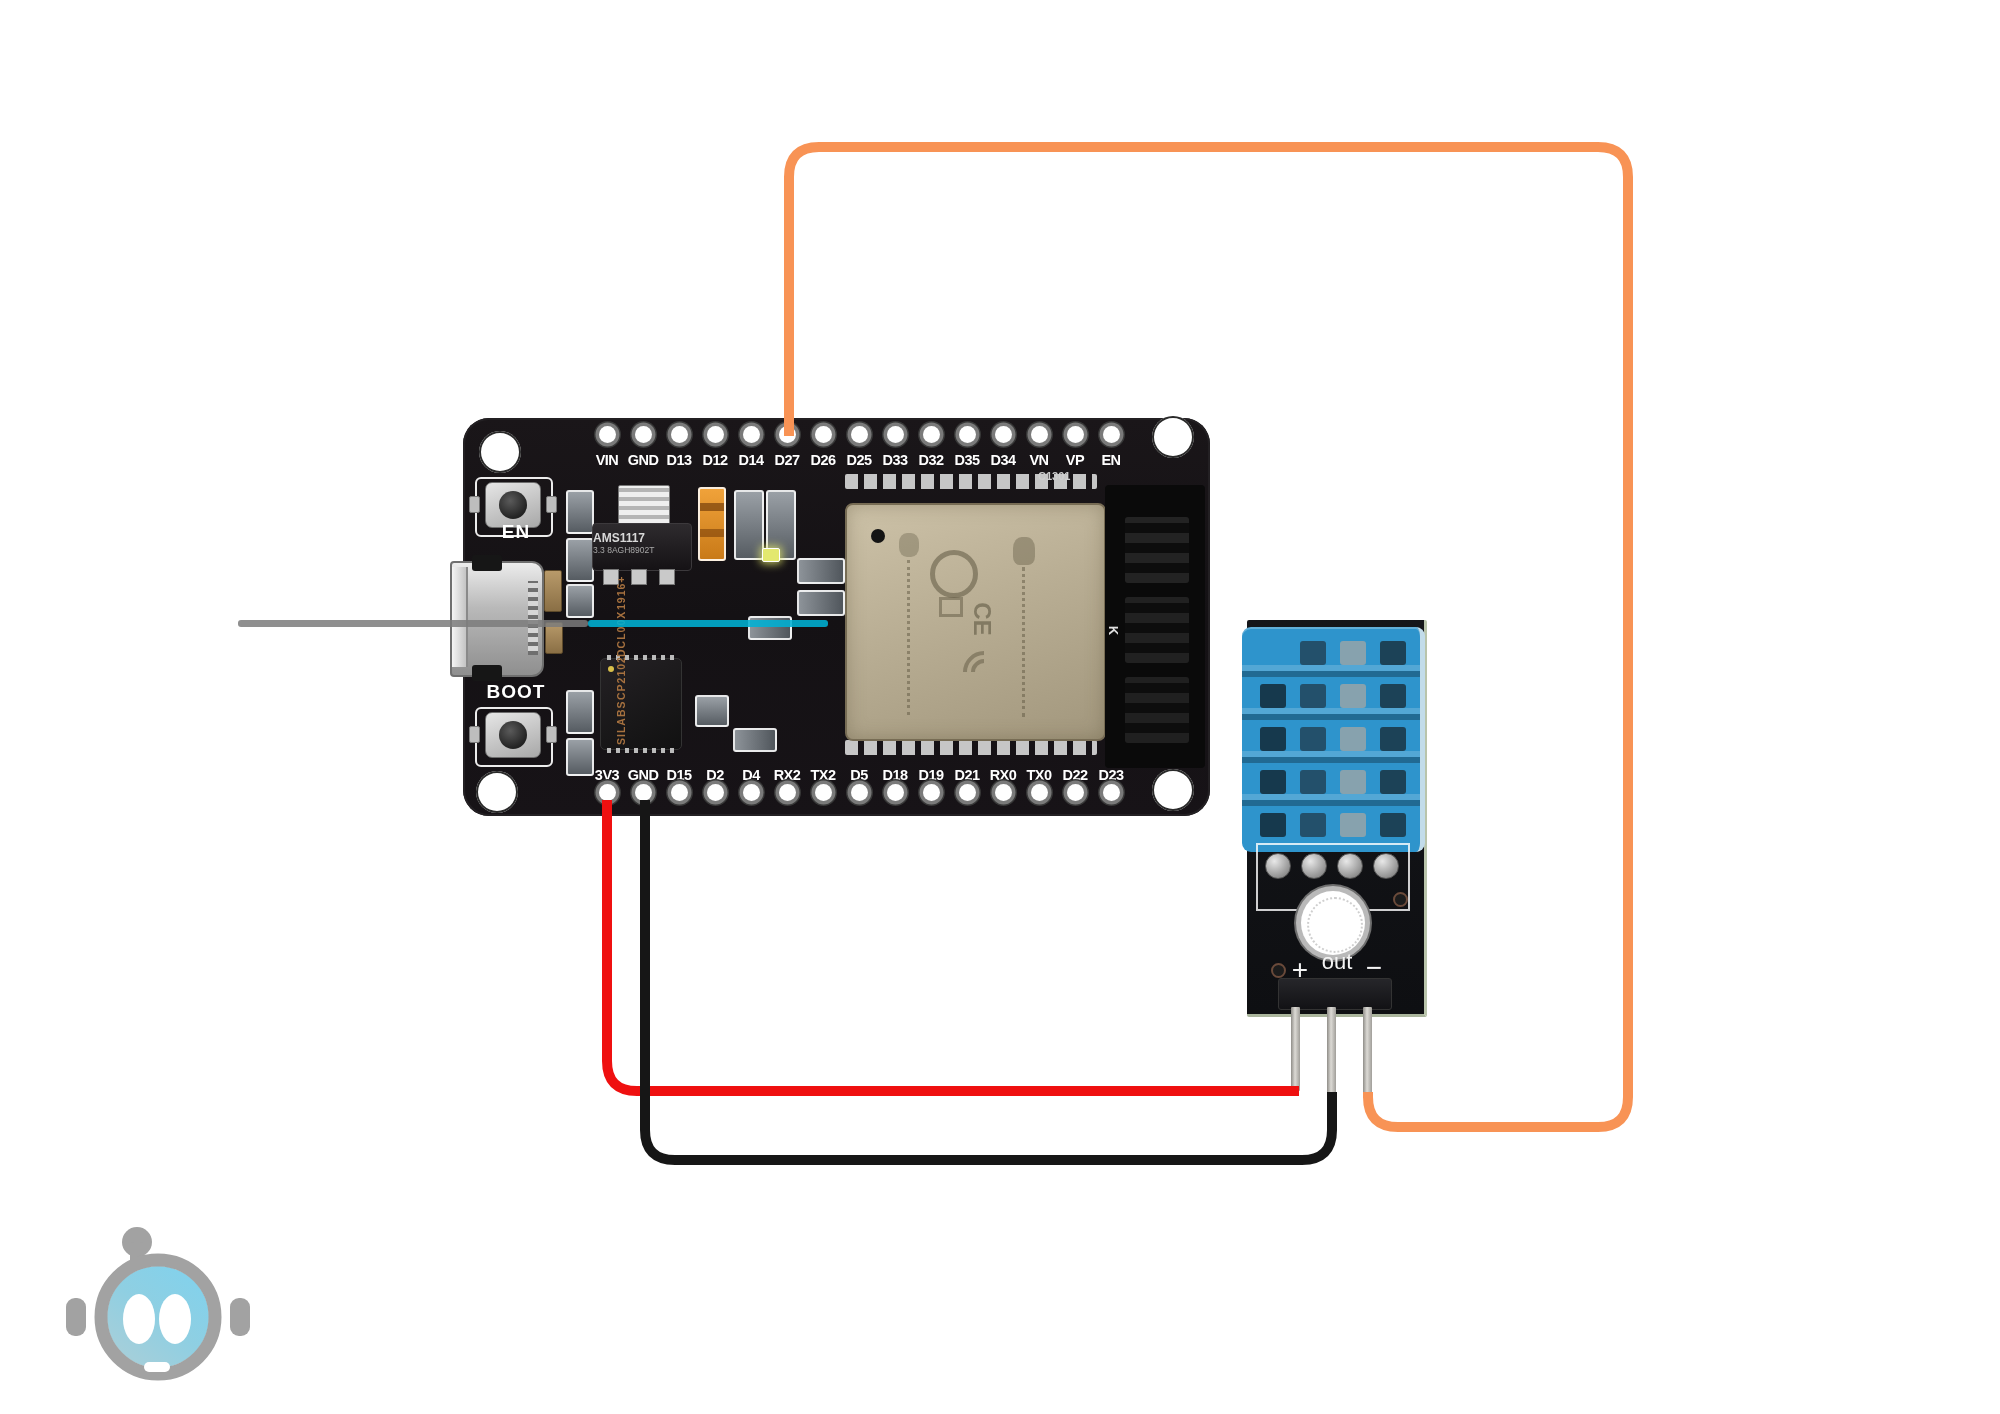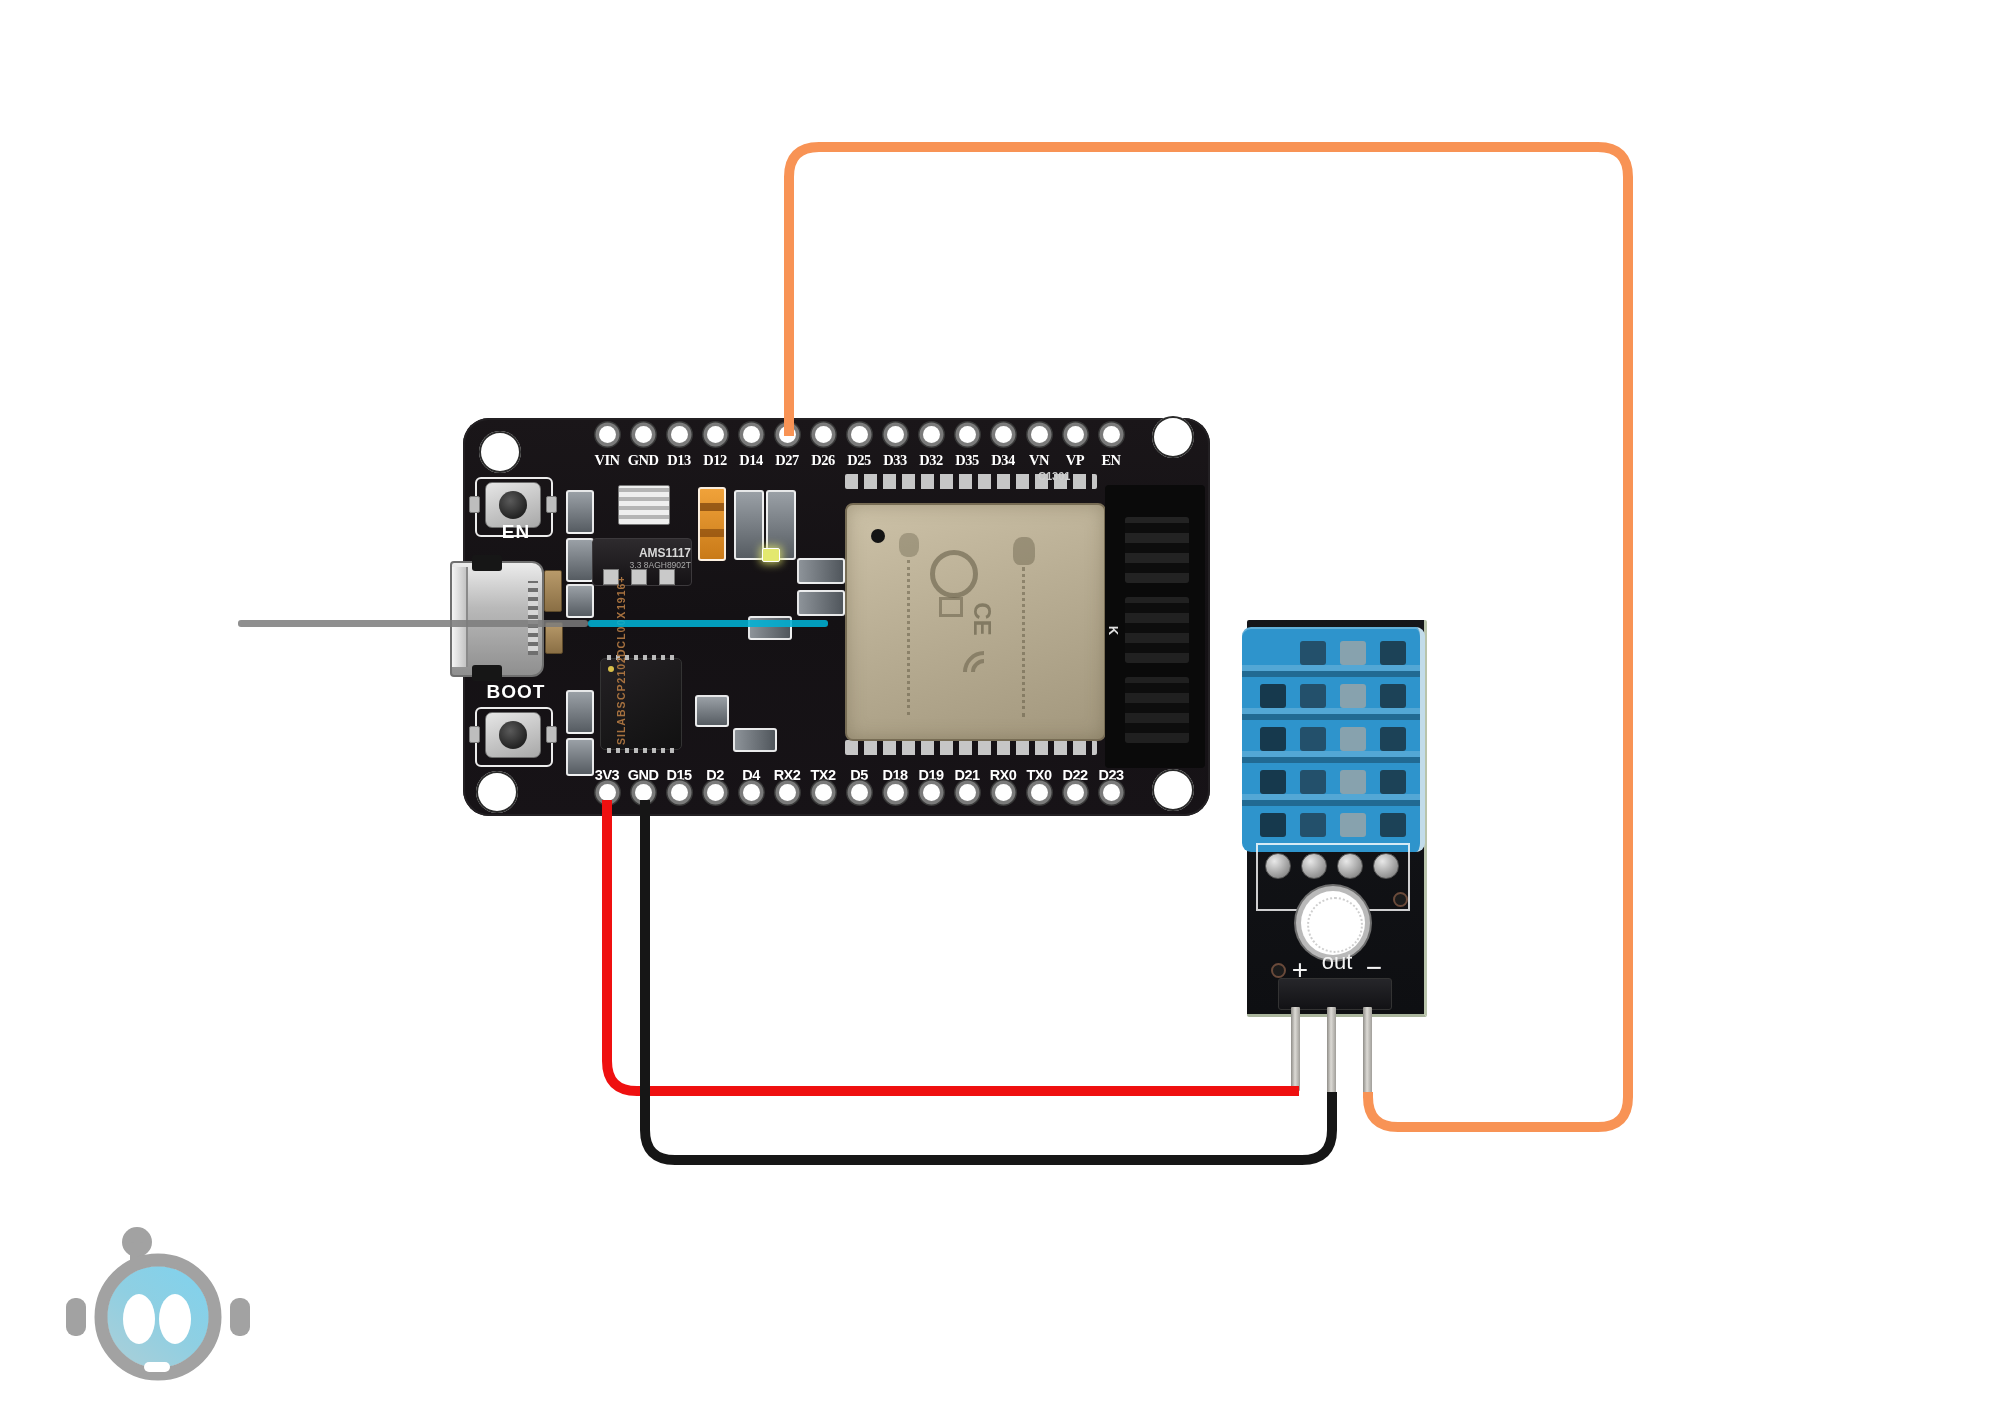--- a/index.html
+++ b/index.html
@@ -63,21 +63,21 @@
 <body>
 
 <div class="canvas">
 
   <div class="board">
     <div class="mount-hole" style="left:16px;top:13px;"></div>
     <div class="mount-hole" style="left:689px;top:-2px;"></div>
     <div class="mount-hole" style="left:13px;top:353px;"></div>
     <div class="mount-hole" style="left:689px;top:351px;"></div>
 
-    <div id="pin-row-top" class="pin-row row-top" style="top:6px;font-family:Liberation Serif, serif;">
+    <div id="pin-row-top" class="pin-row row-top" style="top:6px;">
         <div class="pin-col">
           <div class="pin-hole"></div>
           <div class="pin-label">VIN</div>
         </div>
         <div class="pin-col">
           <div class="pin-hole"></div>
           <div class="pin-label">GND</div>
         </div>
         <div class="pin-col">
           <div class="pin-hole"></div>
@@ -224,22 +224,22 @@
     <div class="smd" style="left:103px;top:72px;width:24px;height:40px;"></div>
     <div class="smd" style="left:103px;top:120px;width:24px;height:40px;"></div>
     <div class="smd" style="left:103px;top:166px;width:24px;height:30px;"></div>
     <div class="smd" style="left:103px;top:272px;width:24px;height:40px;"></div>
     <div class="smd" style="left:103px;top:320px;width:24px;height:34px;"></div>
     <div class="smd-tan" style="left:81px;top:152px;width:16px;height:40px;"></div>
     <div class="smd-tan" style="left:82px;top:204px;width:16px;height:30px;"></div>
 
     <div class="abs" style="left:155px;top:67px;width:50px;height:38px;
          background:repeating-linear-gradient(0deg,#efefef 0 5px,#b5b5b5 5px 9px);border:1px solid #777;border-radius:2px;"></div>
-    <div class="abs" style="left:129px;top:120px;width:98px;height:46px;background:linear-gradient(180deg,#2e2b2e,#151215);
-         border:1px solid #3c393c;border-radius:4px;color:#cfcfcf;text-align:right;">
+    <div class="abs" style="left:129px;top:105px;width:98px;height:46px;background:linear-gradient(180deg,#2e2b2e,#151215);
+         border:1px solid #3c393c;border-radius:4px;color:#cfcfcf;text-align:left;">
       <div style="font-size:12px;font-weight:700;margin-top:7px;color:#d8d8d8;">AMS1117</div>
       <div style="font-size:8.5px;color:#a8a8a8;">3.3 8AGH8902T</div>
     </div>
     <div class="abs" style="left:140px;top:151px;width:14px;height:14px;background:#c9c9c9;border:1px solid #777;"></div>
     <div class="abs" style="left:168px;top:151px;width:14px;height:14px;background:#c9c9c9;border:1px solid #777;"></div>
     <div class="abs" style="left:196px;top:151px;width:14px;height:14px;background:#c9c9c9;border:1px solid #777;"></div>
 
     <div class="abs" style="left:235px;top:69px;width:24px;height:70px;background:linear-gradient(180deg,#f0a23a,#c97a18);
          border:2px solid rgba(255,255,255,.85);border-radius:3px;">
       <div class="abs" style="left:0;top:14px;width:100%;height:8px;background:rgba(90,40,0,.55);"></div>

